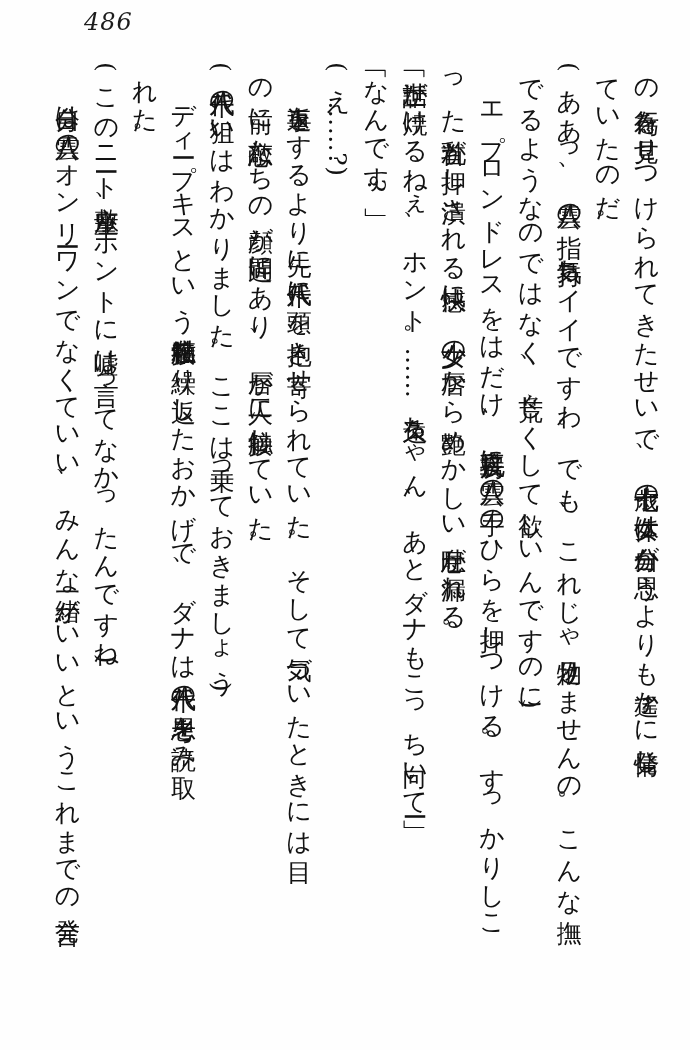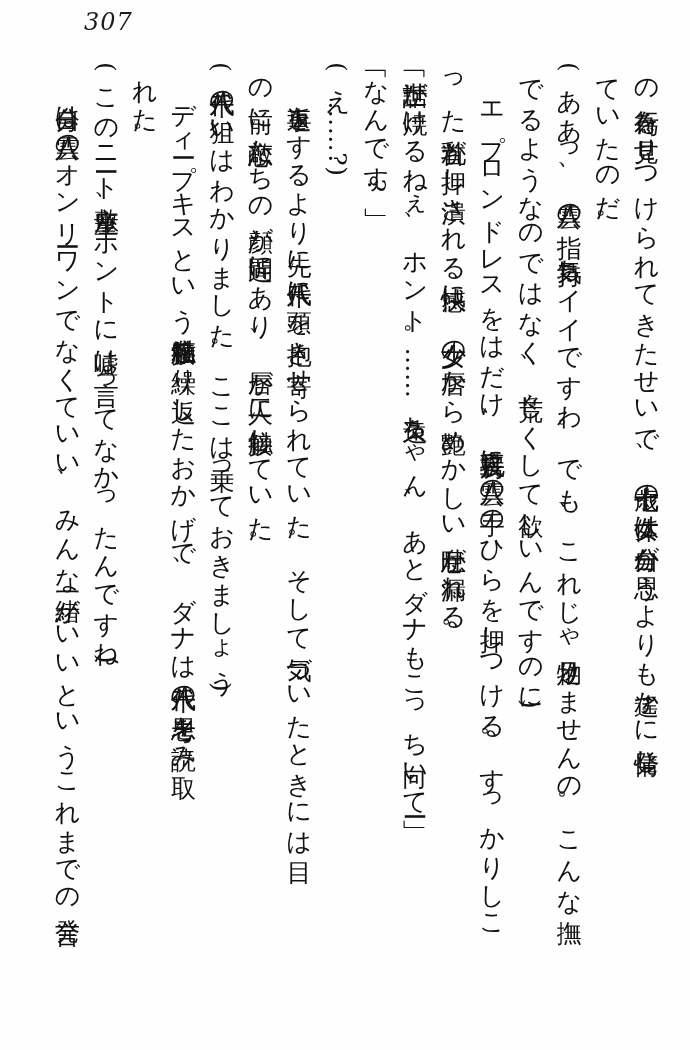--- a/index.html
+++ b/index.html
@@ -45,21 +45,21 @@
     white-space: nowrap;
   }
   .vline.indent {
     text-indent: 1em;      
   }
 </style>
 </head>
 <body>
 
 <div class="book-page" style="background: rgb(254, 254, 254);">
-  <div class="page-number">307</div>
+  <div class="page-number">486</div>
   <div class="text-block" id="text-block" style="color: rgb(18, 18, 18);">
       <div class="vline">の行為を見せつけられてきたせいで、十七歳の女体は自分が思うよりも遙かに発情し</div>
       <div class="vline">ていたのだ。</div>
       <div class="vline">(ああっ、八雲の指、気持ちイイですわ。でも、これじゃ物足りませんの。こんな撫</div>
       <div class="vline">でるようなのではなく、荒々しくして欲しいんですのに)</div>
       <div class="vline indent">エプロンドレスをはだけ、直接乳房に八雲の手のひらを押しつける。すっかりしこ</div>
       <div class="vline">った乳首が押し潰される快感に、少女の唇から艶めかしい吐息が漏れる。</div>
       <div class="vline">「世話が焼けるねぇ、ホント。……久遠ちゃん、あとダナもこっち向いてー」</div>
       <div class="vline">「なんです?」</div>
       <div class="vline">(え……?)</div>

